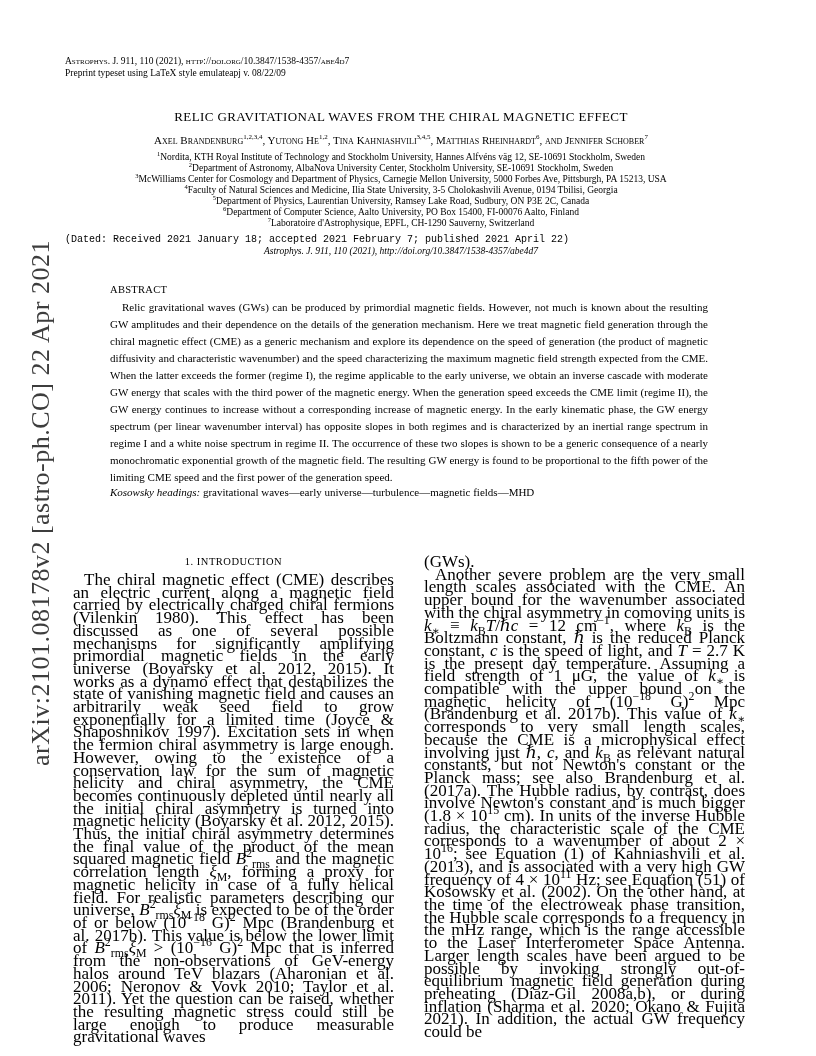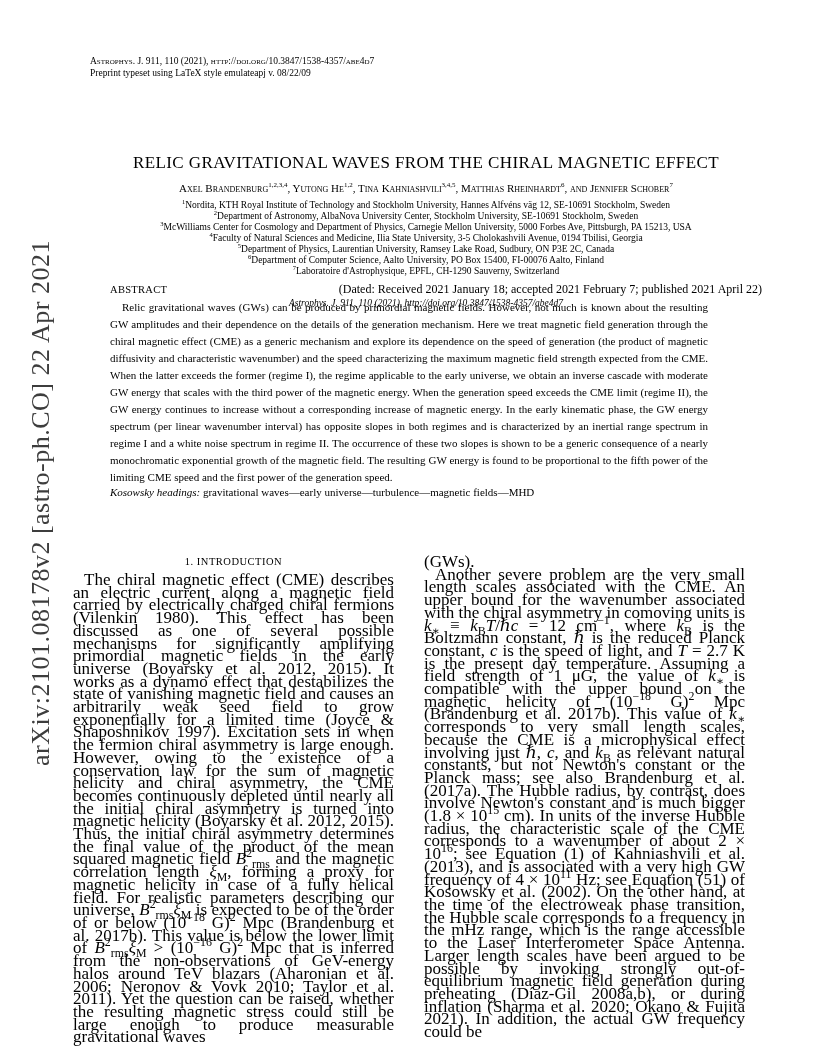--- a/index.html
+++ b/index.html
@@ -18,39 +18,39 @@
     position: absolute;
     left: 41px; top: 503px;
     transform: translate(-50%, -50%) rotate(-90deg);
     white-space: nowrap;
     font-size: 26px;
     letter-spacing: 0.5px;
     color: #3d3d3d;
   }
 
   
-  .front { position: absolute; left: 90px; top: 56px; width: 672px; }
+  .front { position: absolute; left: 65px; top: 56px; width: 672px; }
   .journal-header { font-size: 9.5px; line-height: 11.5px; }
   .jh-smallcaps { font-variant: small-caps; }
   .title-block { text-align: center; }
   .paper-title {
-    margin-top: 74px;
-    font-size: 17px;
+    margin-top: 30px;
+    font-size: 13px;
     letter-spacing: 0.4px;
     font-weight: normal;
   }
   .authors-line {
     margin-top: 9px;
     font-size: 11px;
     font-variant: small-caps;
   }
   .authors-line sup { font-size: 7px; font-variant: normal; }
   .affiliations { margin-top: 6px; font-size: 9.5px; line-height: 11px; }
   .affiliation-line sup { font-size: 6.5px; }
-  .dated-line { margin-top: 5px; font-size: 12px; text-align: right; }
+  .dated-line { margin-top: 5px; font-size: 10px; text-align: left; font-family: Liberation Mono, monospace; }
   .journal-ref { margin-top: 1px; font-size: 9.5px; font-style: italic; text-align: center; }
 
   
   .abstract-section { position: absolute; left: 110px; top: 284px; width: 598px; }
   .abstract-heading { text-align: left; font-size: 10.5px; letter-spacing: 0.3px; margin-bottom: 4px; }
   .abstract-text {
     font-size: 11px; line-height: 17px;
     text-align: justify;
     text-indent: 12px;
   }

